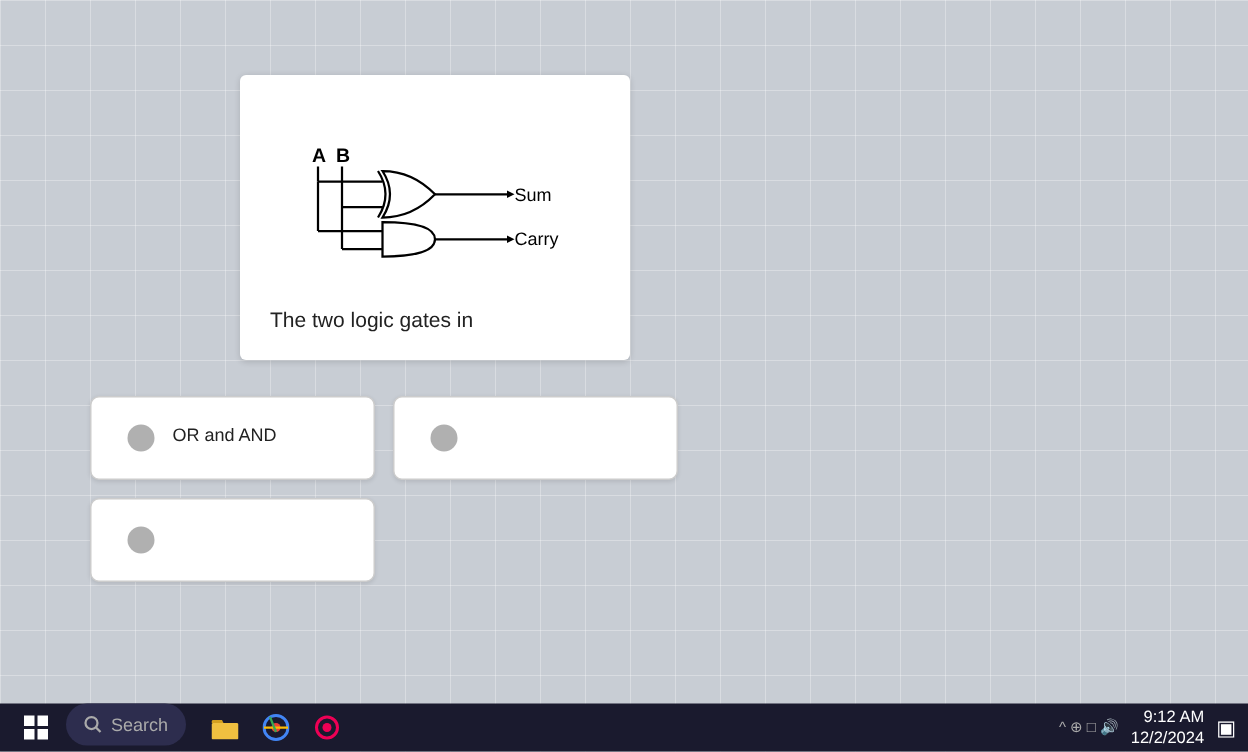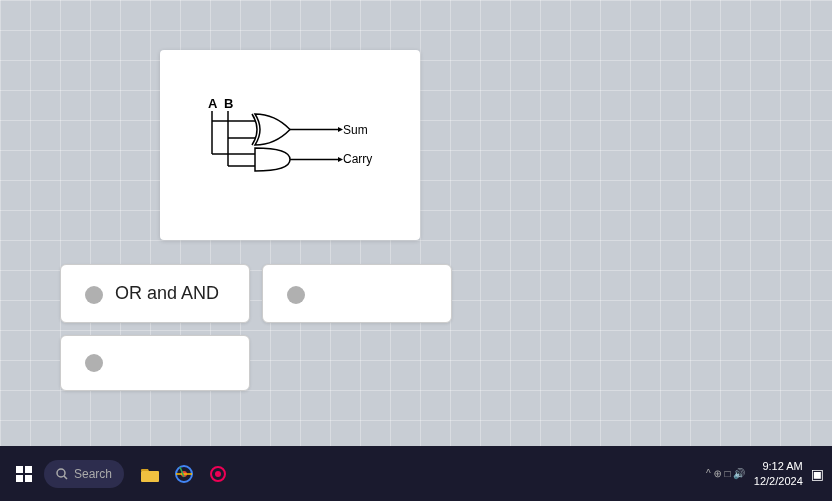--- a/index.html
+++ b/index.html
@@ -60,48 +60,47 @@
       gap: 12px;
       margin-top: 24px;
       margin-left: 20px;
     }
 
     .option-btn {
       background: white;
       border: 1px solid #ccc;
       border-radius: 6px;
       padding: 18px 24px;
-      font-size: 18px;
+      font-size: 12px;
       color: #222;
       cursor: pointer;
       display: flex;
-      align-items: flex-end;
+      align-items: flex-start;
       gap: 12px;
       min-width: 190px;
       box-shadow: 0 1px 3px rgba(0,0,0,0.1);
     }
 
     .radio-circle {
       width: 18px;
       height: 18px;
       border-radius: 50%;
       background: #b0b0b0;
       flex-shrink: 0;
     }
 
     
     .taskbar {
       position: absolute;
       bottom: 0;
       left: 0;
       right: 0;
-      height: 55px;
+      height: 32px;
       background: #1a1a2e;
       display: flex;
-      align-items: center;
       padding: 0 8px;
       gap: 4px;
     }
 
     .taskbar-start {
       width: 32px;
       height: 32px;
       display: flex;
       align-items: center;
       justify-content: center;
@@ -204,21 +203,21 @@
         <text x="163" y="68" font-size="12" font-family="Arial">Sum</text>
 
         <text x="163" y="97" font-size="12" font-family="Arial">Carry</text>
 
         <polygon points="158,61 163,63.5 158,66" fill="black"></polygon>
         <polygon points="158,91 163,93.5 158,96" fill="black"></polygon>
       </svg>
     </div>
 
     <div class="question-text">
-      <br>
+      <span>The two logic gates in</span><br>
     </div>
   </div>
 
   <div class="options-grid">
 
     <button class="option-btn">
       <div class="radio-circle"></div>
       <span>OR and AND</span>
     </button>
 

